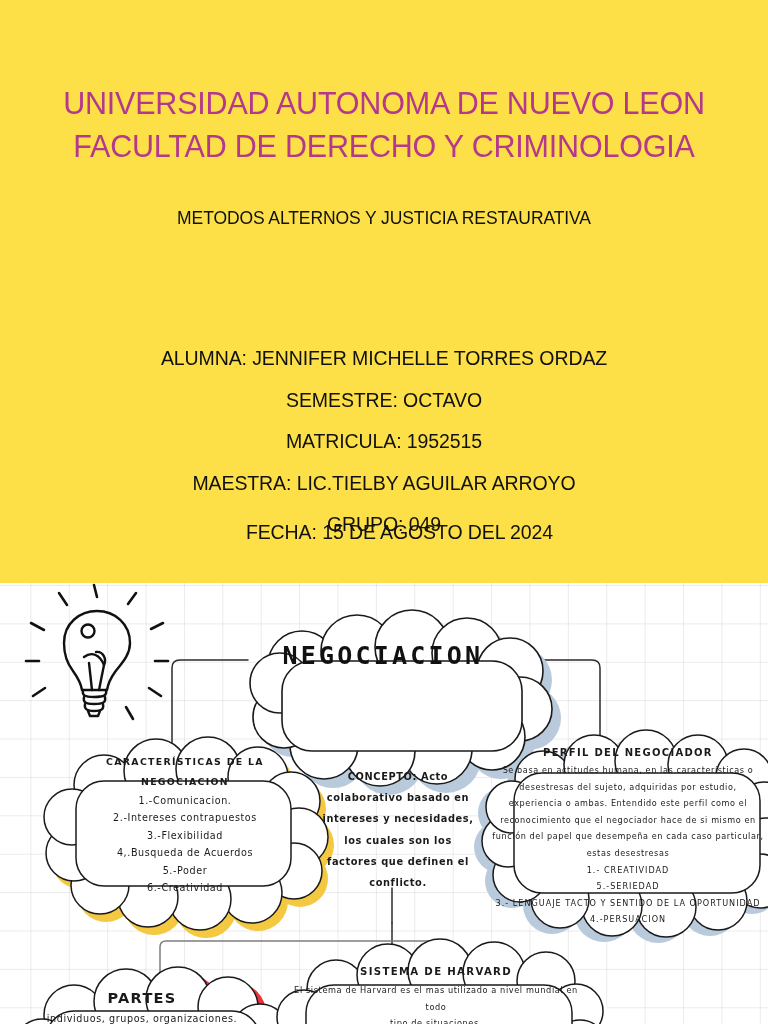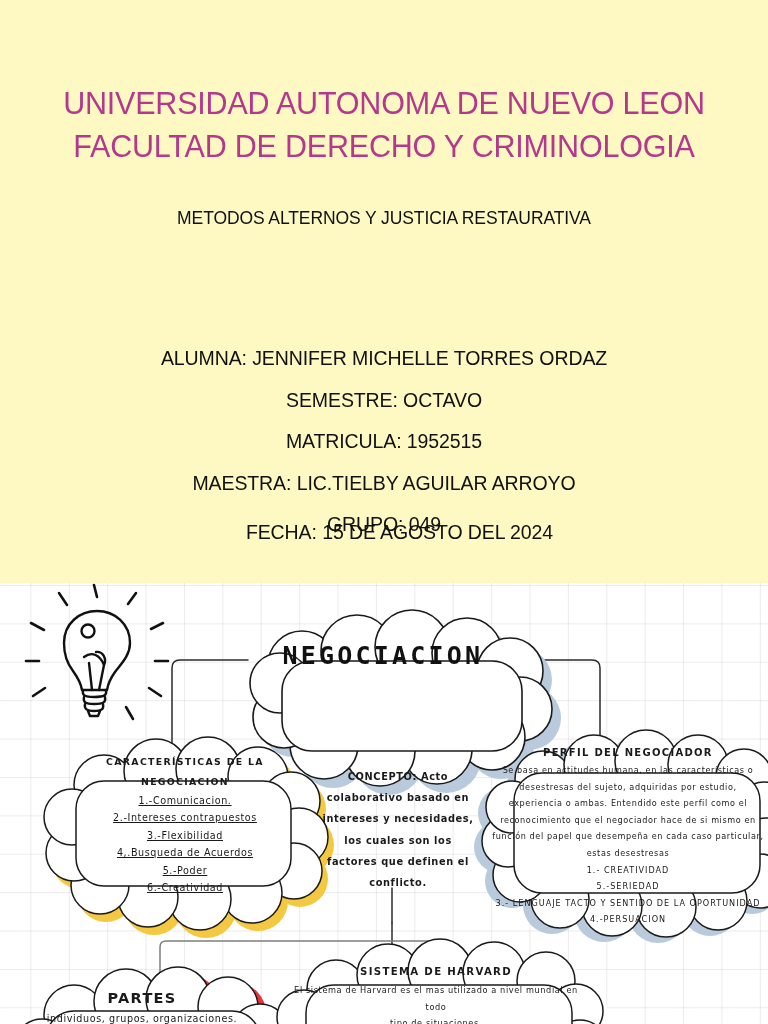--- a/index.html
+++ b/index.html
@@ -12,21 +12,21 @@
   #page {
     position:relative;
     width:768px; height:1024px;
     background:#ffffff;
     overflow:hidden;
   }
 
   
   .cover {
     position:absolute; left:0; top:0; width:768px; height:583px;
-    background:#fef9c3;
+    background:#fde047;
     z-index:5;
   }
   .uni-title {
     position:absolute; left:0; top:82px; width:768px;
     text-align:center;
     color:#b4398d;
     font-size:30.5px;
     line-height:43px;
     letter-spacing:-0.2px;
     font-weight:400;
@@ -86,21 +86,21 @@
     pointer-events:none;
   }
   .node-title {
     font-weight:700;
     letter-spacing:1.3px;
   }
 
   
   #n-carac { left:60px; top:752px; width:250px; }
   #n-carac .t { font-size:9.4px; line-height:20px;text-align:center; }
-  #n-carac .b { font-size:9.6px; line-height:17.4px;text-decoration:underline; }
+  #n-carac .b { font-size:9.6px; line-height:17.4px; }
 
   
   #n-concepto { left:310px; top:766px; width:176px; font-size:9.8px; line-height:21.2px; font-weight:600; }
 
   
   #n-perfil { left:492px; top:744px; width:272px; }
   #n-perfil .t { font-size:10px; line-height:18px; }
   #n-perfil .b { font-size:8.1px; line-height:16.6px; }
   #n-perfil .n { font-size:8.1px; line-height:16.6px; letter-spacing:1px; }
 

